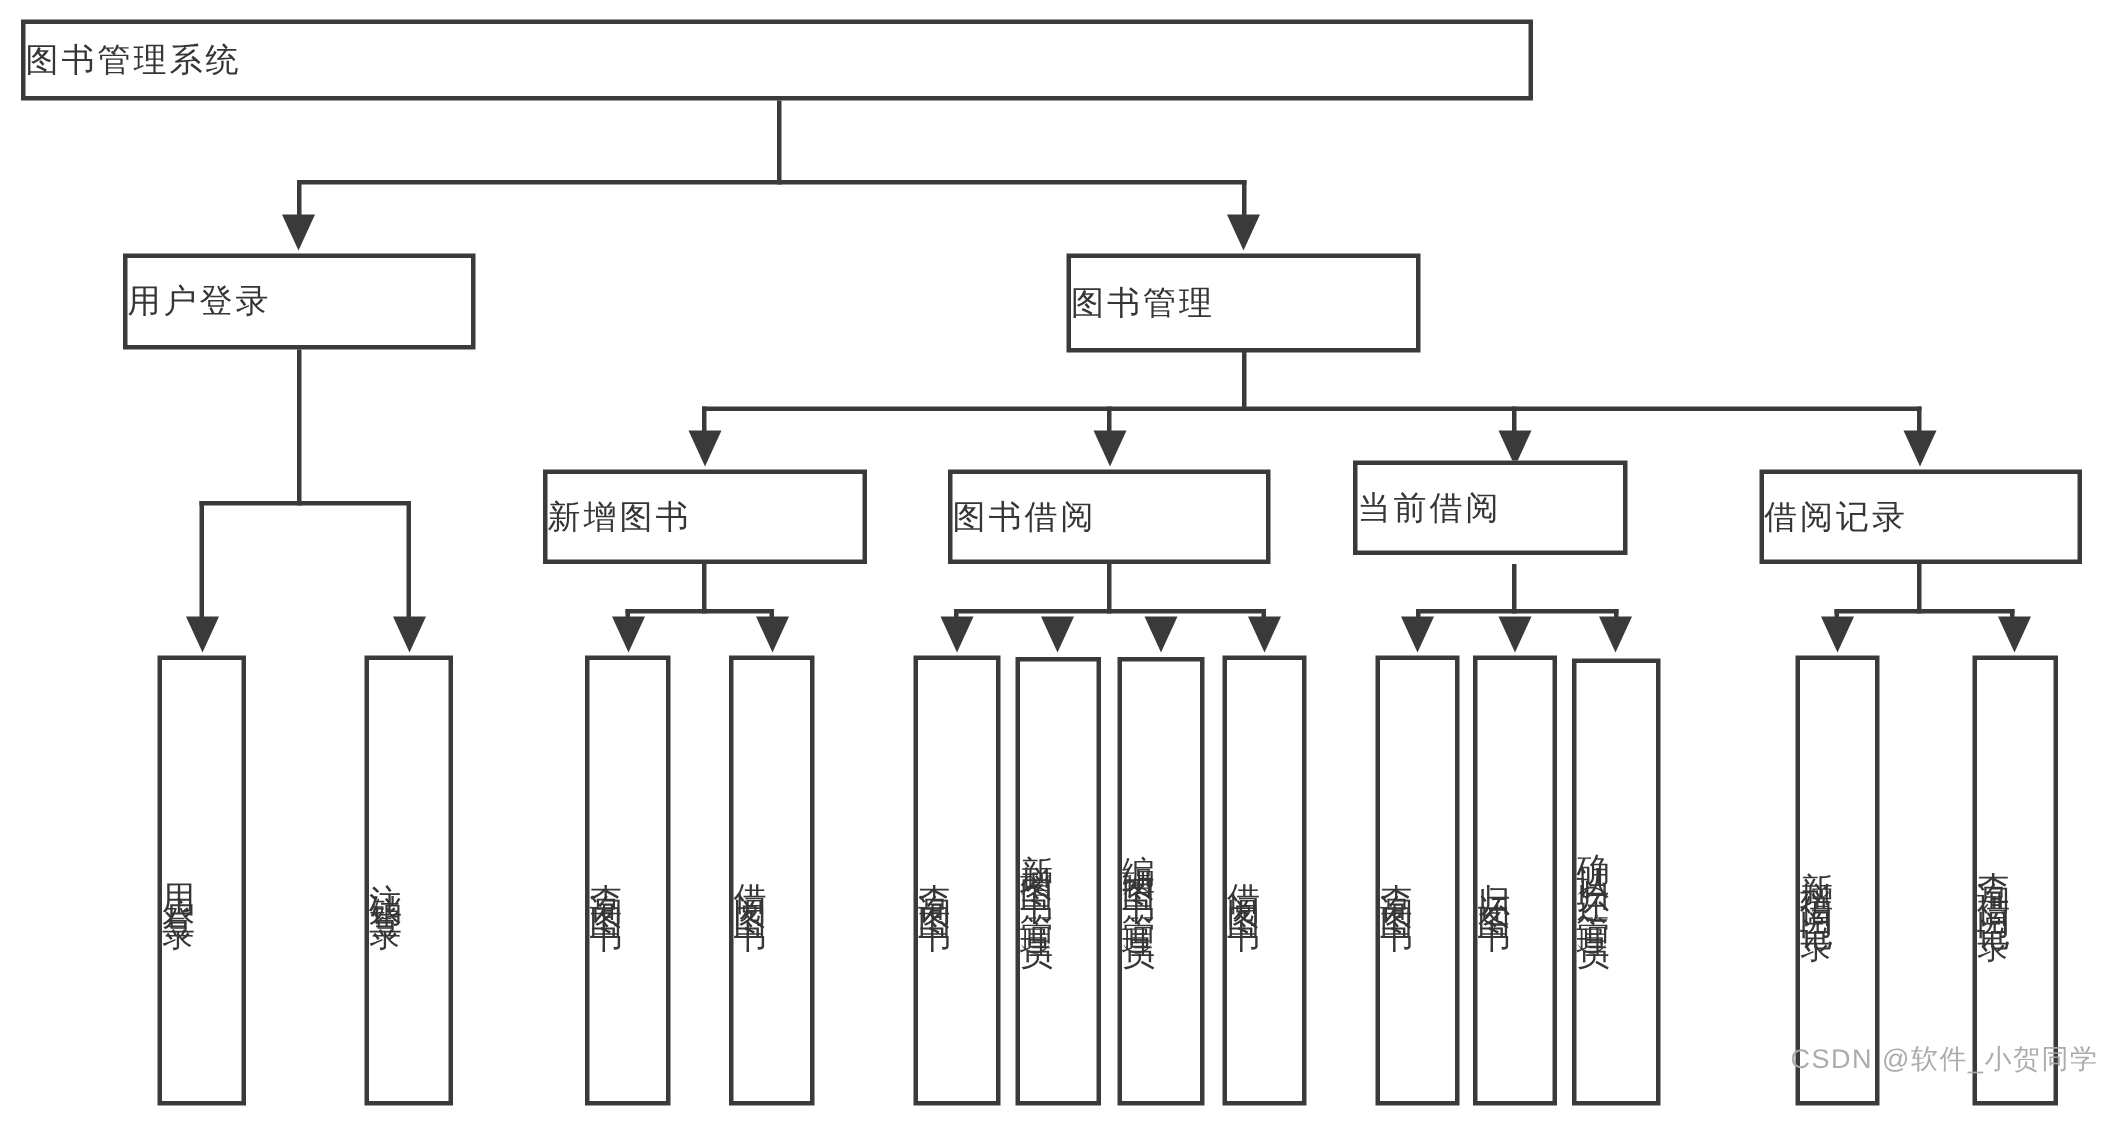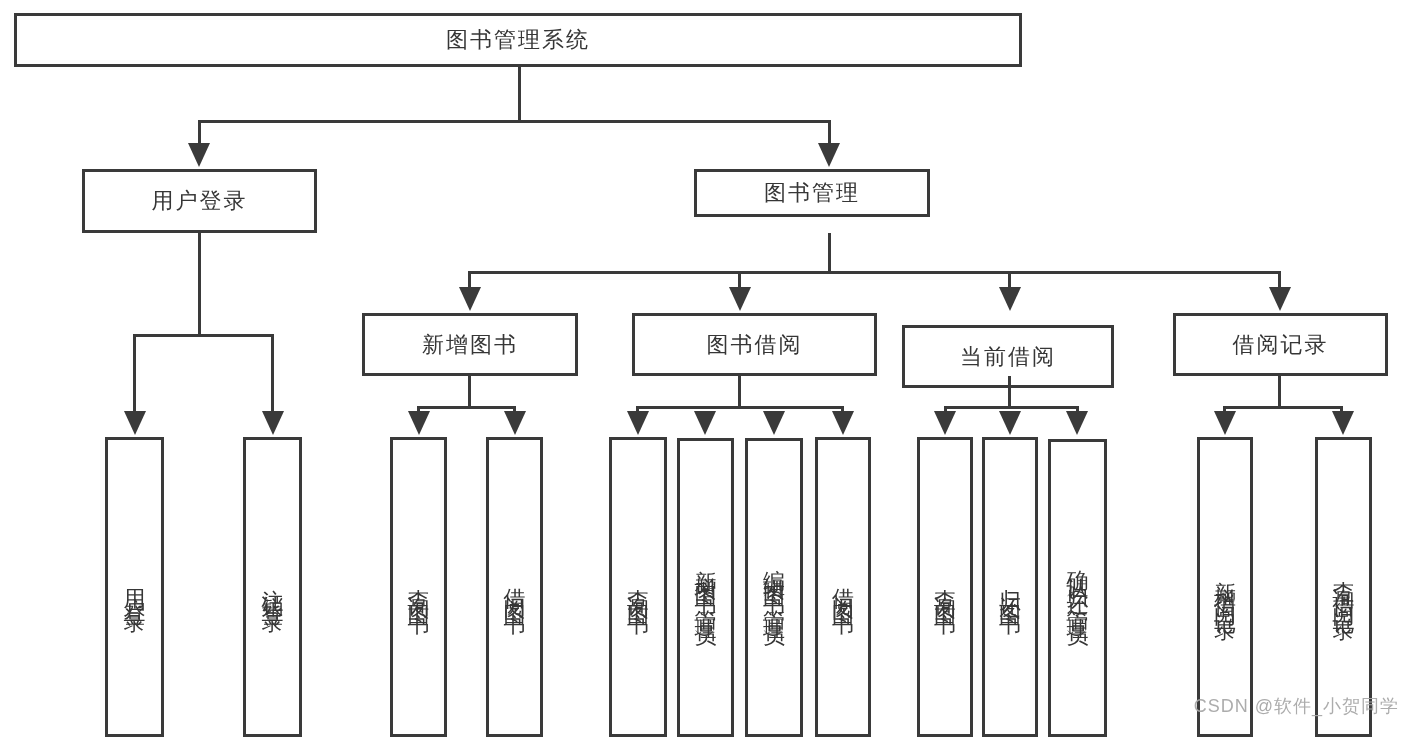--- a/index.html
+++ b/index.html
@@ -16,21 +16,20 @@
     font-family:"Liberation Sans","DejaVu Sans",sans-serif;
     overflow:hidden;
   }
   .box{
     position:absolute;
     box-sizing:border-box;
     border:3px solid var(--line);
     background:#fff;
     display:flex;
     align-items:center;
-    justify-content:center;
     color:var(--text);
   }
   .box.h span{
     font-size:22px;
     letter-spacing:2px;
     white-space:nowrap;
   }
   .box.v span{
     writing-mode:vertical-rl;
     text-orientation:mixed;
@@ -68,21 +67,21 @@
   <div class="ln" style="left:518px;top:67px;width:3px;height:56px"></div>
   <div class="ln" style="left:198px;top:120px;width:633px;height:3px"></div>
   <div class="ln" style="left:198px;top:120px;width:3px;height:26px"></div>
   <div class="ln" style="left:828px;top:120px;width:3px;height:26px"></div>
   <div class="arw" style="left:188px;top:143px"></div>
   <div class="arw" style="left:818px;top:143px"></div>
 
   <div class="box h" style="left:82px;top:169px;width:235px;height:64px">
     <span>用户登录</span>
   </div>
-  <div class="box h" style="left:694px;top:169px;width:236px;height:48px">
+  <div class="box h" style="left:711px;top:169px;width:236px;height:66px">
     <span>图书管理</span>
   </div>
 
   <div class="ln" style="left:198px;top:233px;width:3px;height:104px"></div>
   <div class="ln" style="left:133px;top:334px;width:141px;height:3px"></div>
   <div class="ln" style="left:133px;top:334px;width:3px;height:80px"></div>
   <div class="ln" style="left:271px;top:334px;width:3px;height:80px"></div>
   <div class="arw" style="left:124px;top:411px"></div>
   <div class="arw" style="left:262px;top:411px"></div>
 
@@ -93,24 +92,24 @@
   <div class="ln" style="left:1008px;top:271px;width:3px;height:20px"></div>
   <div class="ln" style="left:1278px;top:271px;width:3px;height:20px"></div>
   <div class="arw" style="left:459px;top:287px"></div>
   <div class="arw" style="left:729px;top:287px"></div>
   <div class="arw" style="left:999px;top:287px"></div>
   <div class="arw" style="left:1269px;top:287px"></div>
 
   <div class="box h" style="left:362px;top:313px;width:216px;height:63px">
     <span>新增图书</span>
   </div>
-  <div class="box h" style="left:632px;top:313px;width:245px;height:63px">
+  <div class="box h" style="left:632px;top:313px;width:215px;height:63px">
     <span>图书借阅</span>
   </div>
-  <div class="box h" style="left:902px;top:325px;width:212px;height:63px">
+  <div class="box h" style="left:902px;top:307px;width:183px;height:63px">
     <span>当前借阅</span>
   </div>
   <div class="box h" style="left:1173px;top:313px;width:215px;height:63px">
     <span>借阅记录</span>
   </div>
 
   <div class="ln" style="left:468px;top:376px;width:3px;height:33px"></div>
   <div class="ln" style="left:417px;top:406px;width:99px;height:3px"></div>
   <div class="ln" style="left:417px;top:406px;width:3px;height:9px"></div>
   <div class="ln" style="left:513px;top:406px;width:3px;height:9px"></div>

